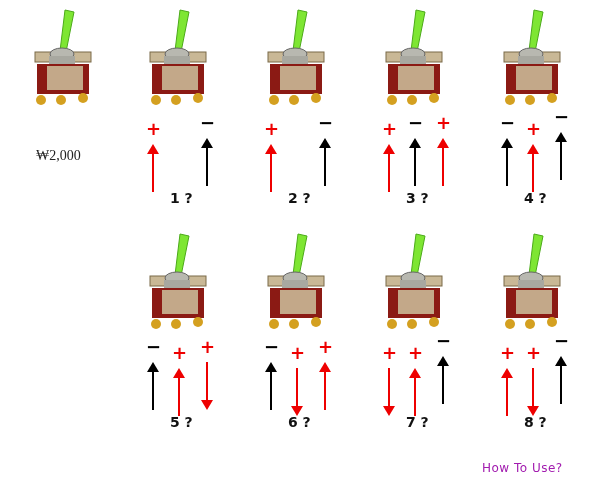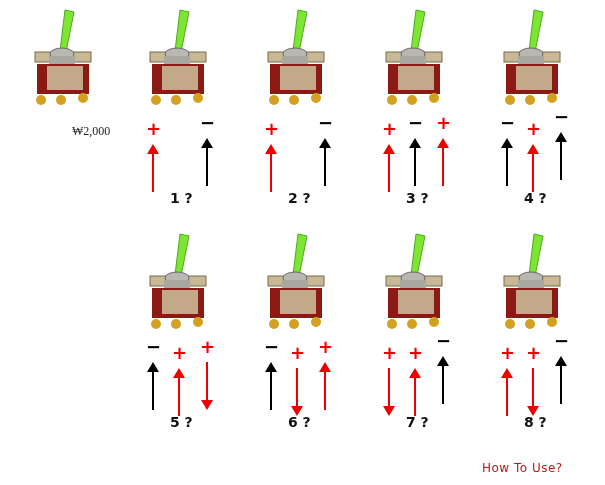--- a/index.html
+++ b/index.html
@@ -1,26 +1,26 @@
 <!DOCTYPE html>
 <html><head>
 <meta charset="utf-8">
 <style>
   html,body{margin:0;padding:0;background:#fff;}
   body{width:605px;height:485px;position:relative;overflow:hidden;font-family:"DejaVu Sans",sans-serif;}
   .sw{position:absolute;width:72px;height:100px;}
-  .price{position:absolute;left:36px;top:124px;font-family:"Liberation Serif",serif;font-size:12px;color:#222;margin-left:36px;}
+  .price{position:absolute;left:36px;top:148px;font-family:"Liberation Serif",serif;font-size:14px;color:#222;}
   .sign{position:absolute;font-weight:bold;font-size:18px;line-height:18px;width:14px;text-align:center;}
   .sign.plus{color:#ee0000;}
   .sign.minus{color:#000;}
   .arrow{position:absolute;width:12px;}
   .arrow .shaft{position:absolute;left:5px;width:2px;}
   .arrow .head{position:absolute;left:0;width:0;height:0;border-left:6px solid transparent;border-right:6px solid transparent;}
   .label{position:absolute;font-size:14px;font-weight:bold;color:#111;white-space:nowrap;}
-  .howto{position:absolute;left:482px;top:461px;font-size:12px;color:#b91c1c;letter-spacing:0.5px;}
+  .howto{position:absolute;left:482px;top:461px;font-size:12px;color:#a21caf;letter-spacing:0.5px;}
 </style>
 </head>
 <body>
 
 <div class="sw" style="left:27px;top:8px;">
   <svg width="72" height="100" viewBox="0 0 72 100">
     <path d="M38 2 l9 2 -8 40 -6 -1z" fill="#7ee633" stroke="#4caa1a" stroke-width="1"></path>
     <rect x="8" y="44" width="56" height="10" fill="#c9b896" stroke="#7a6a48"></rect>
     <ellipse cx="35" cy="46" rx="12" ry="6" fill="#b8b8b0" stroke="#666"></ellipse>
     <rect x="22" y="48" width="26" height="10" fill="#a8a8a0"></rect>

